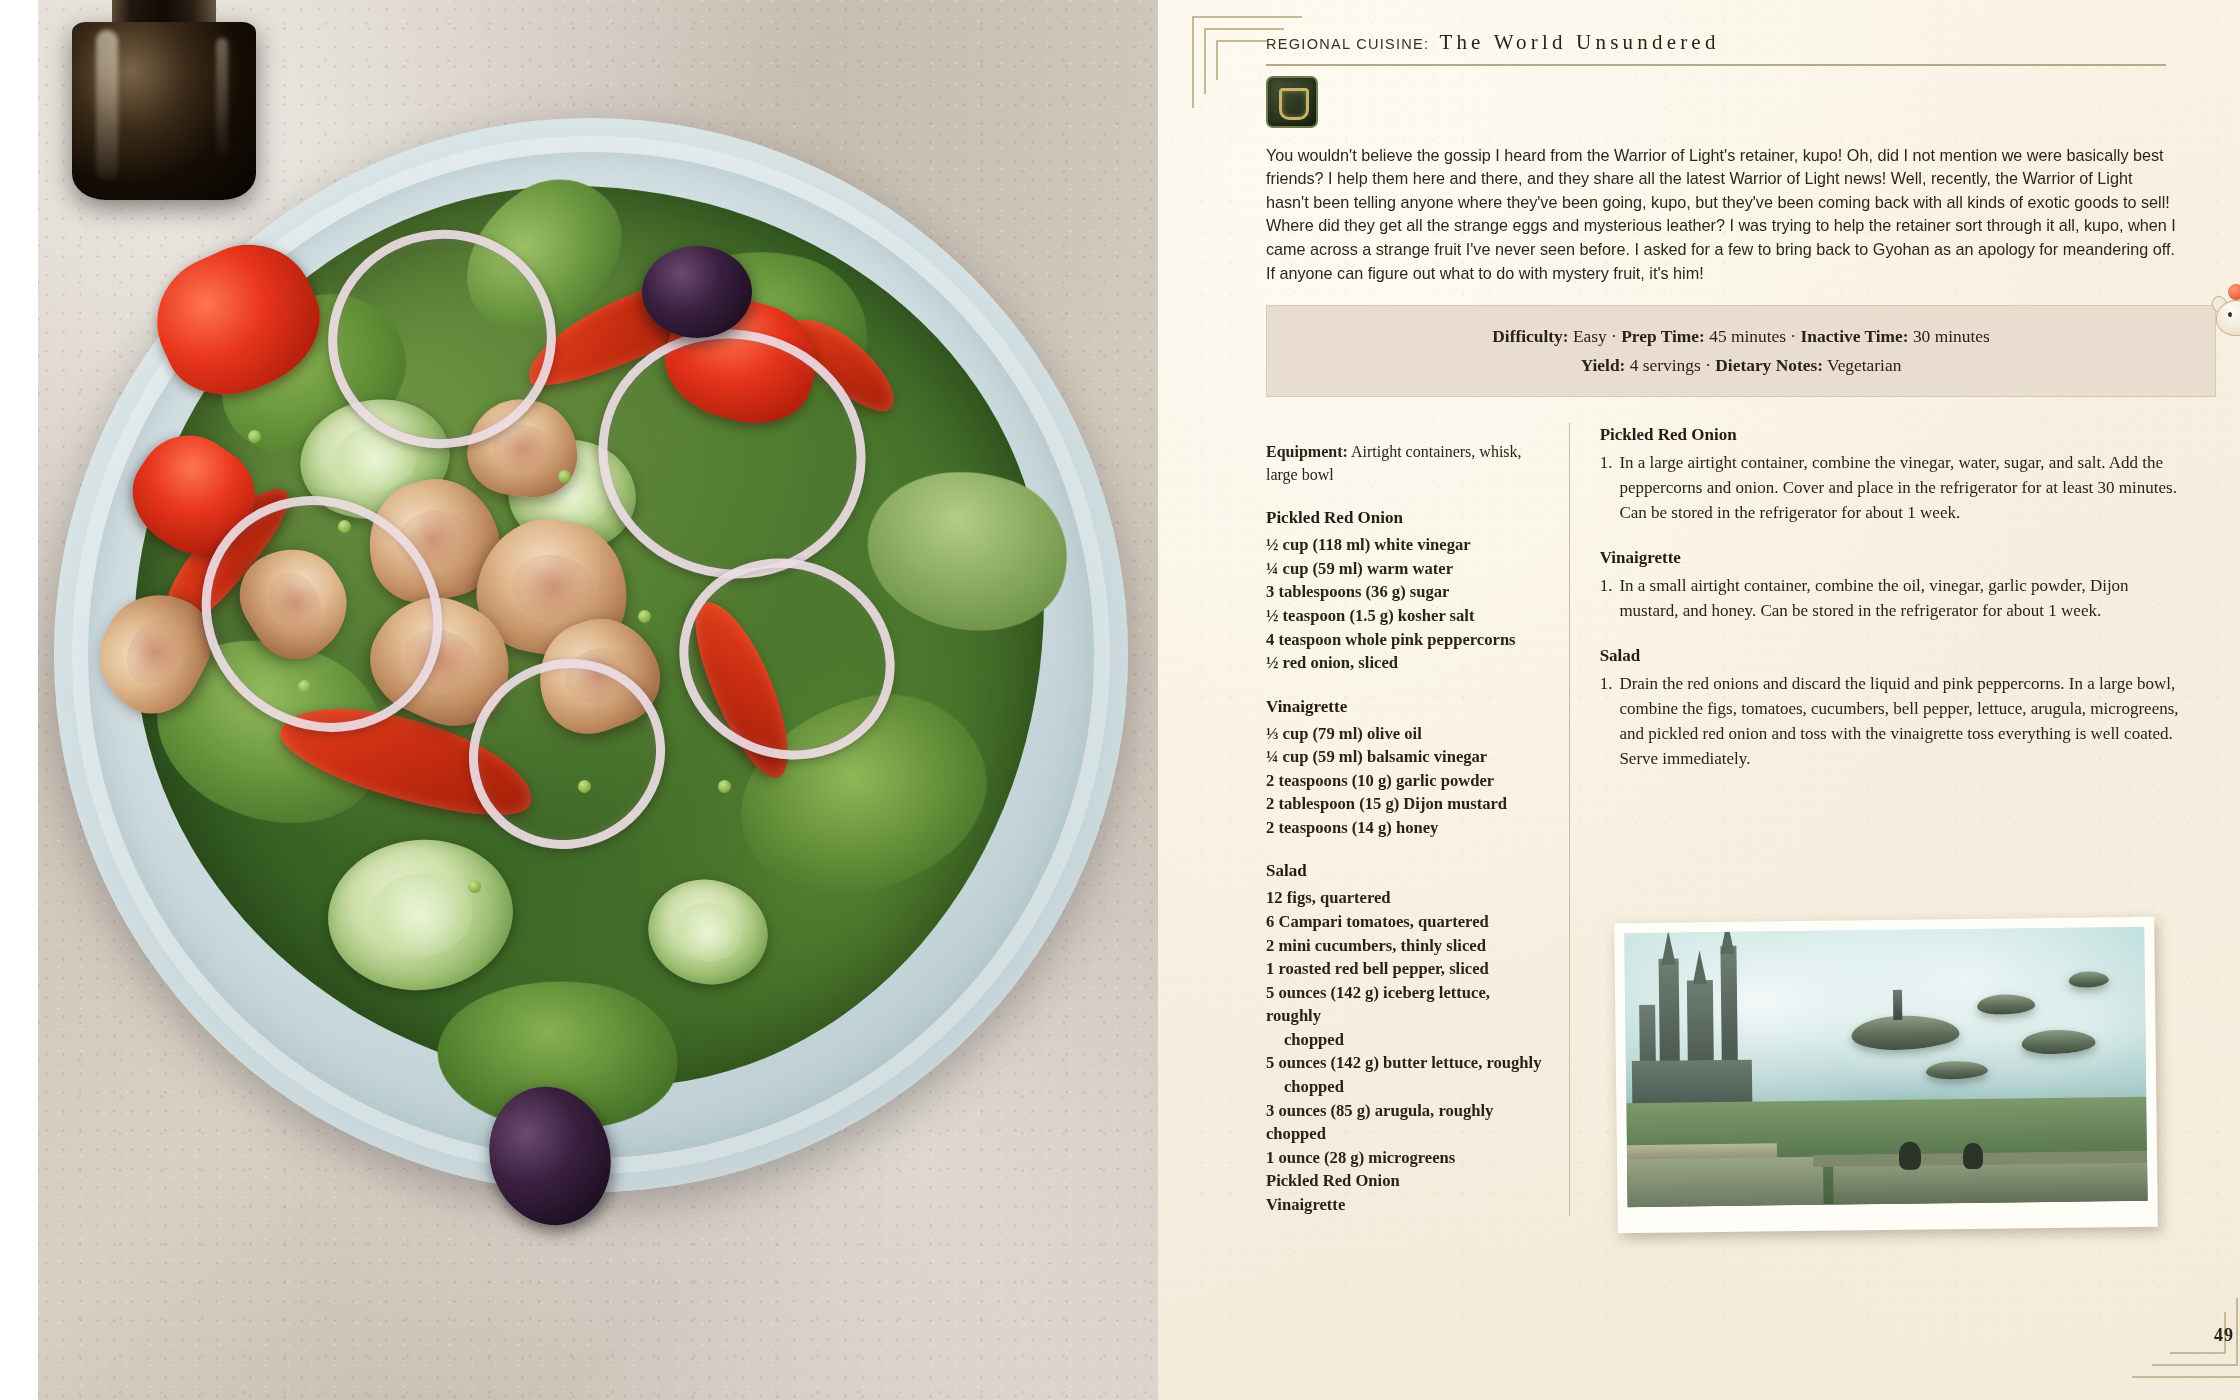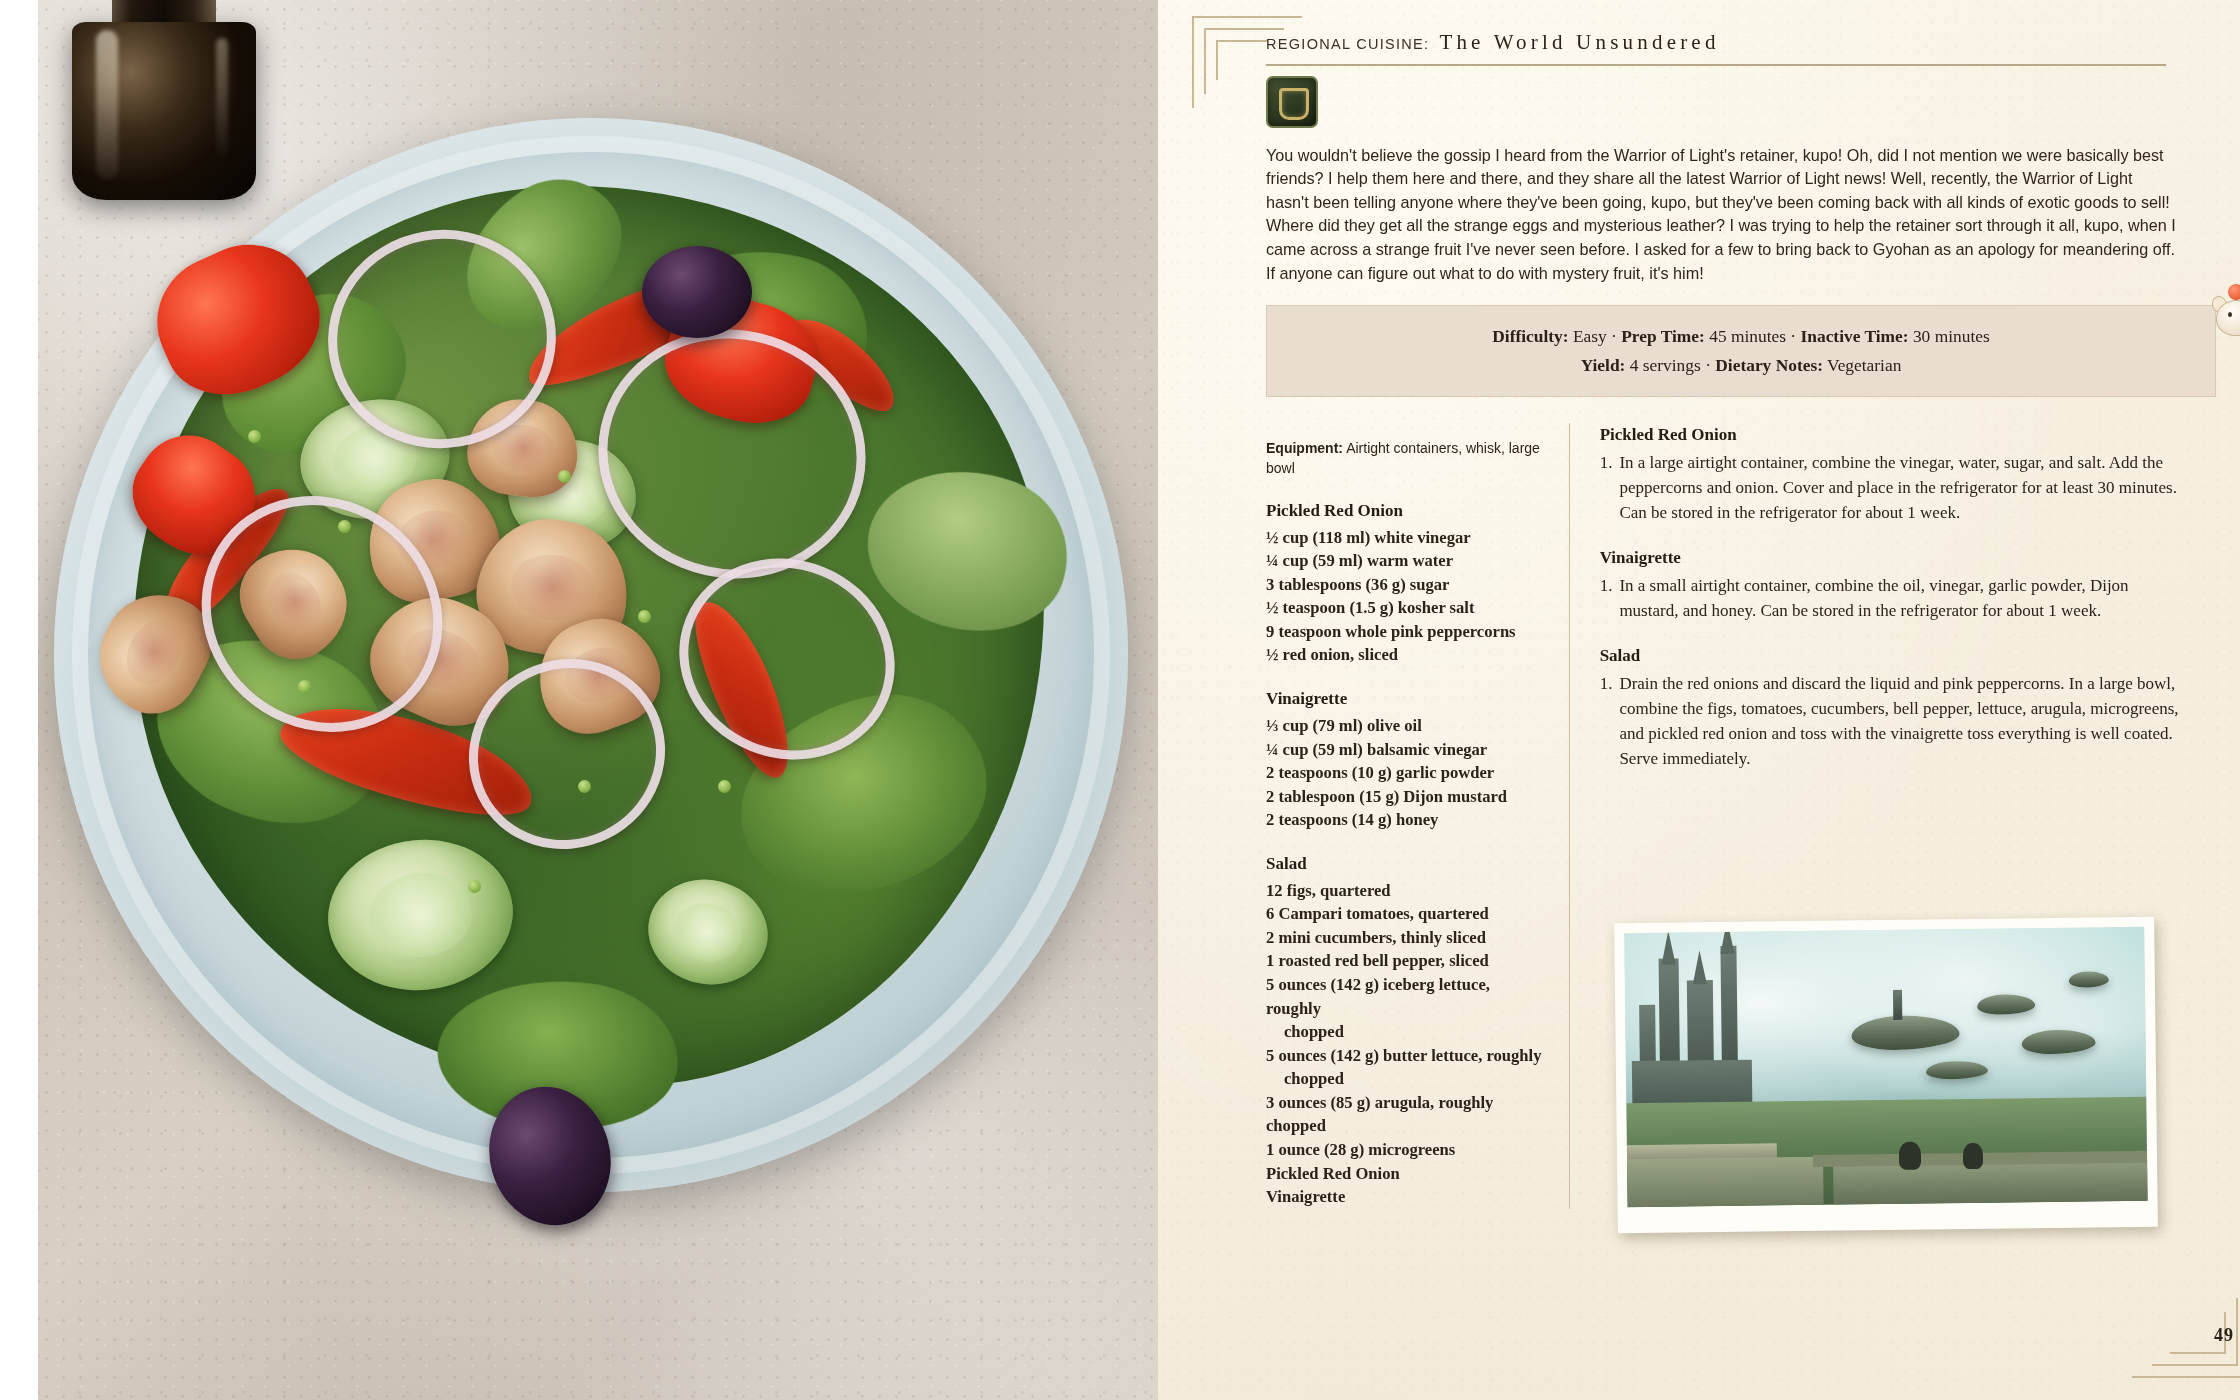--- a/index.html
+++ b/index.html
@@ -403,22 +403,22 @@
   .ing {
     font-family: "Liberation Serif", serif;
     font-size: 16.6px;
     line-height: 1.42;
     margin: 0;
     color: #2b2218;
     font-weight: bold;
   }
   .ing.indent { padding-left: 18px; }
   .eq-text {
-    font-family: Liberation Sans, sans-serif;
-    font-size: 14px;
+    font-family: Liberation Serif, serif;
+    font-size: 16px;
     line-height: 1.42;
     color: #2b2218;
   }
   .eq-text b { font-weight: 700; }
 
   .step {
     display: flex;
     gap: 7px;
     font-family: "Liberation Serif", serif;
     font-size: 17px;
@@ -649,21 +649,21 @@
           <p class="eq-text">
             <b>Equipment:</b>
             <span>Airtight containers, whisk, large bowl</span>
           </p>
 
           <h3 class="sec-head spaced">Pickled Red Onion</h3>
           <p class="ing">½ cup (118 ml) white vinegar</p>
           <p class="ing">¼ cup (59 ml) warm water</p>
           <p class="ing">3 tablespoons (36 g) sugar</p>
           <p class="ing">½ teaspoon (1.5 g) kosher salt</p>
-          <p class="ing">9 teaspoon whole pink peppercorns</p>
+          <p class="ing">4 teaspoon whole pink peppercorns</p>
           <p class="ing">½ red onion, sliced</p>
 
           <h3 class="sec-head spaced">Vinaigrette</h3>
           <p class="ing">⅓ cup (79 ml) olive oil</p>
           <p class="ing">¼ cup (59 ml) balsamic vinegar</p>
           <p class="ing">2 teaspoons (10 g) garlic powder</p>
           <p class="ing">2 tablespoon (15 g) Dijon mustard</p>
           <p class="ing">2 teaspoons (14 g) honey</p>
 
           <h3 class="sec-head spaced">Salad</h3>

